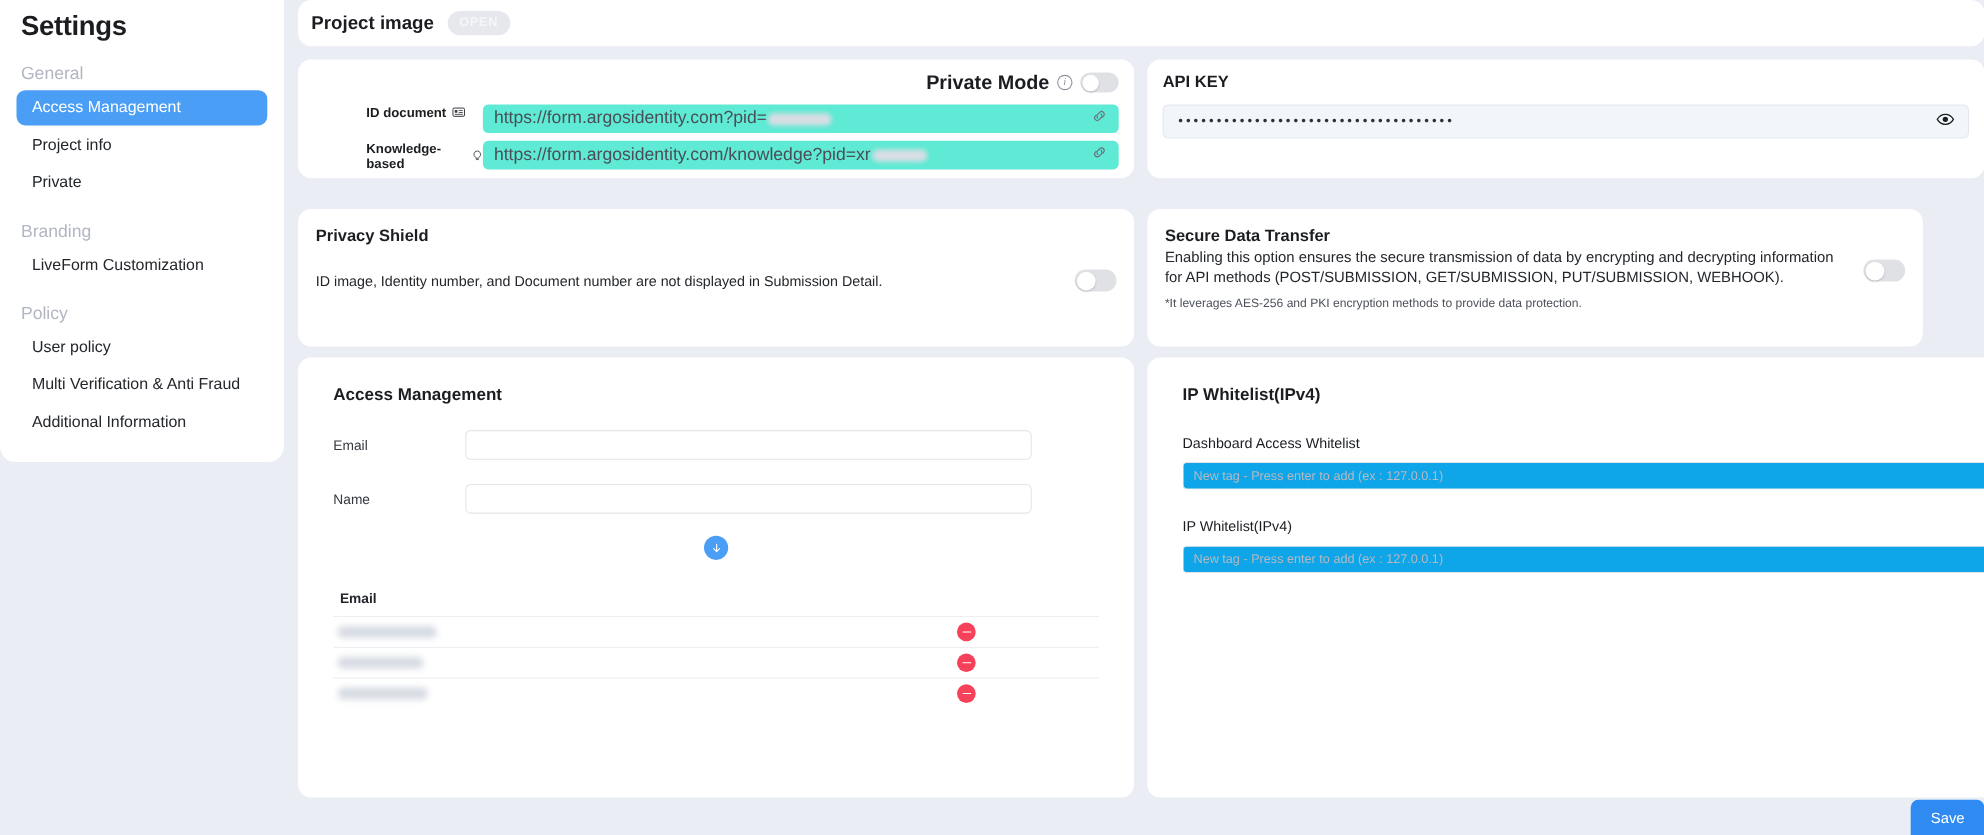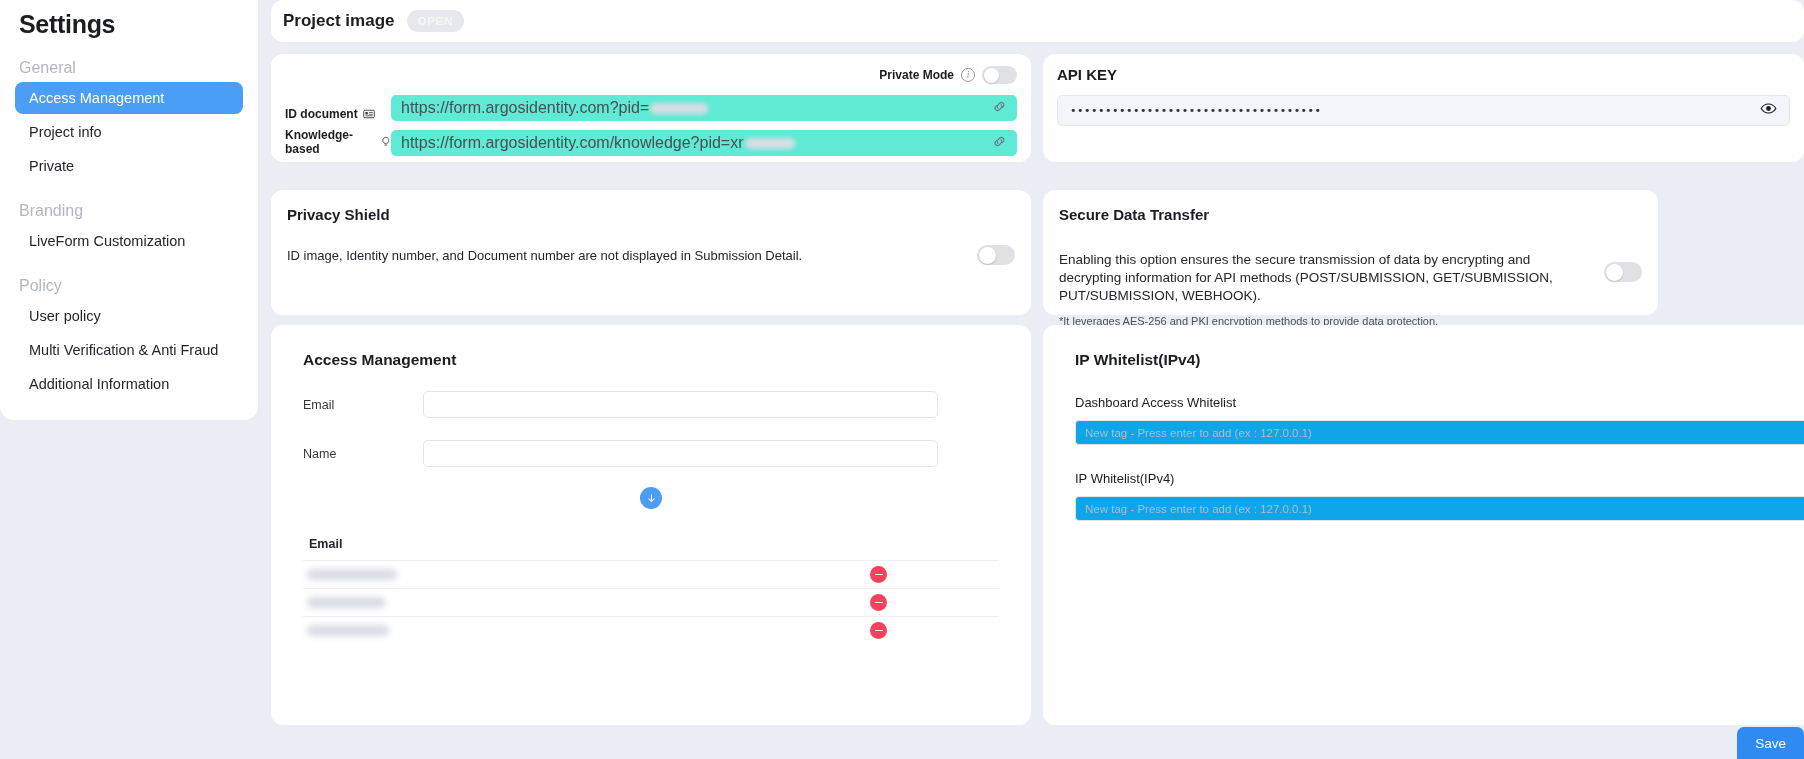--- a/index.html
+++ b/index.html
@@ -66,28 +66,28 @@
 
   
   .links-card {
     position: absolute; left: 0; top: 54px; width: 760px; height: 108px;
     padding: 8px 14px 10px 14px;
   }
   .private-row {
     display: flex; align-items: center; justify-content: flex-end;
     gap: 7px; height: 26px;
   }
-  .private-label { font-size: 12px; font-weight: bold; color: #1b1d21; }
+  .private-label { font-size: 18px; font-weight: bold; color: #1b1d21; }
   .info-icon {
     width: 14px; height: 14px; border-radius: 50%;
     border: 1.2px solid #8e929c; color: #8e929c;
     font-size: 9.5px; font-style: italic; font-family: "Liberation Serif", serif;
     display: flex; align-items: center; justify-content: center;
   }
-  .link-row { display: flex; align-items: flex-end; margin-top: 7px; }
+  .link-row { display: flex; align-items: flex-start; margin-top: 7px; margin-left: 48px; }
   .link-label {
     width: 106px; font-size: 12px; font-weight: bold; color: #1b1d21;
     display: flex; align-items: center; gap: 5px;
   }
   .link-field {
     flex: 1; background: #5eead4; border-radius: 5px; height: 26px;
     display: flex; align-items: center; padding: 0 10px;
     font-size: 16px; color: #4a4e57; position: relative; overflow: hidden;
   }
   .redact {
@@ -121,24 +121,24 @@
   }
   .privacy-body {
     display: flex; align-items: center; margin-top: 22px;
   }
   .privacy-text { font-size: 13px; color: #23262b; flex: 1; }
   .toggle.big { width: 38px; height: 20px; }
   .toggle.big .knob { width: 17px; height: 17px; }
 
   
   .secure-card {
-    position: absolute; left: 772px; top: 190px; width: 615px; height: 125px;
+    position: absolute; left: 772px; top: 190px; width: 705px; height: 125px;
     padding: 16px;
   }
-  .secure-body { display: flex; align-items: flex-start; margin-top: 28px; }
+  .secure-body { display: flex; align-items: flex-start; margin-top: 2px; }
   .secure-texts { flex: 1; padding-right: 24px; }
   .secure-desc { font-size: 13.5px; color: #23262b; line-height: 1.35; }
   .secure-note { font-size: 11px; color: #4d5159; margin-top: 9px; }
   .secure-toggle-wrap { display: flex; align-items: center; height: 42px; }
 
   
   .access-card {
     position: absolute; left: 0; top: 325px; width: 760px; height: 400px;
     padding: 26px 32px;
   }

